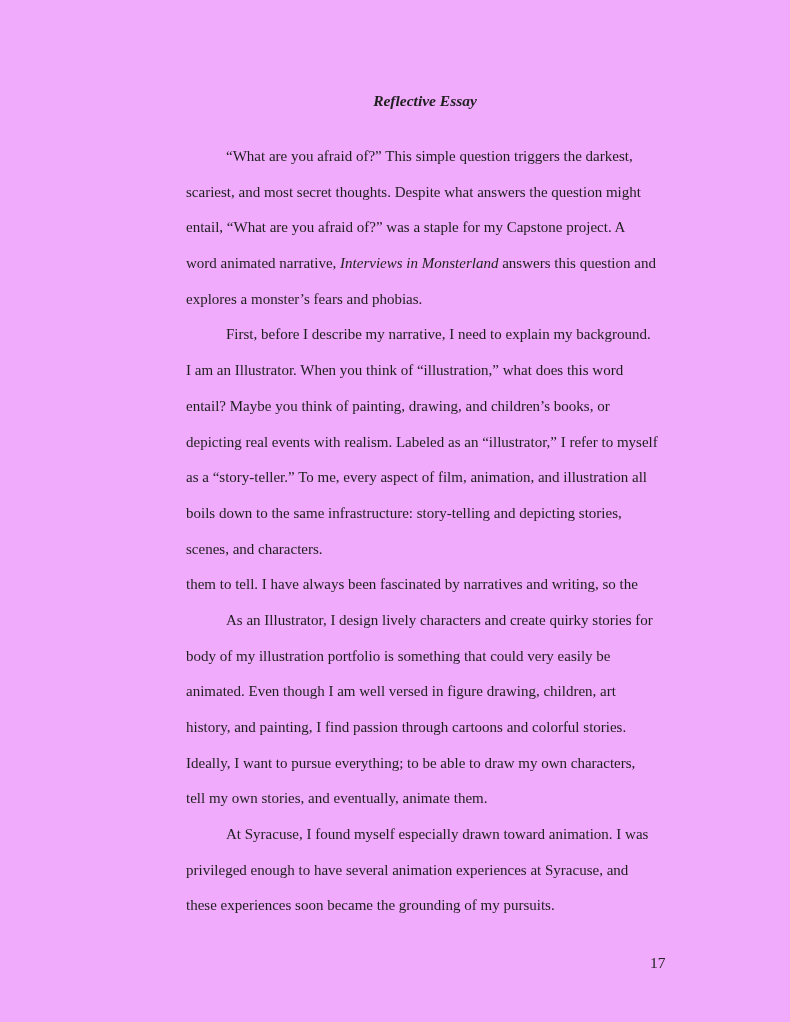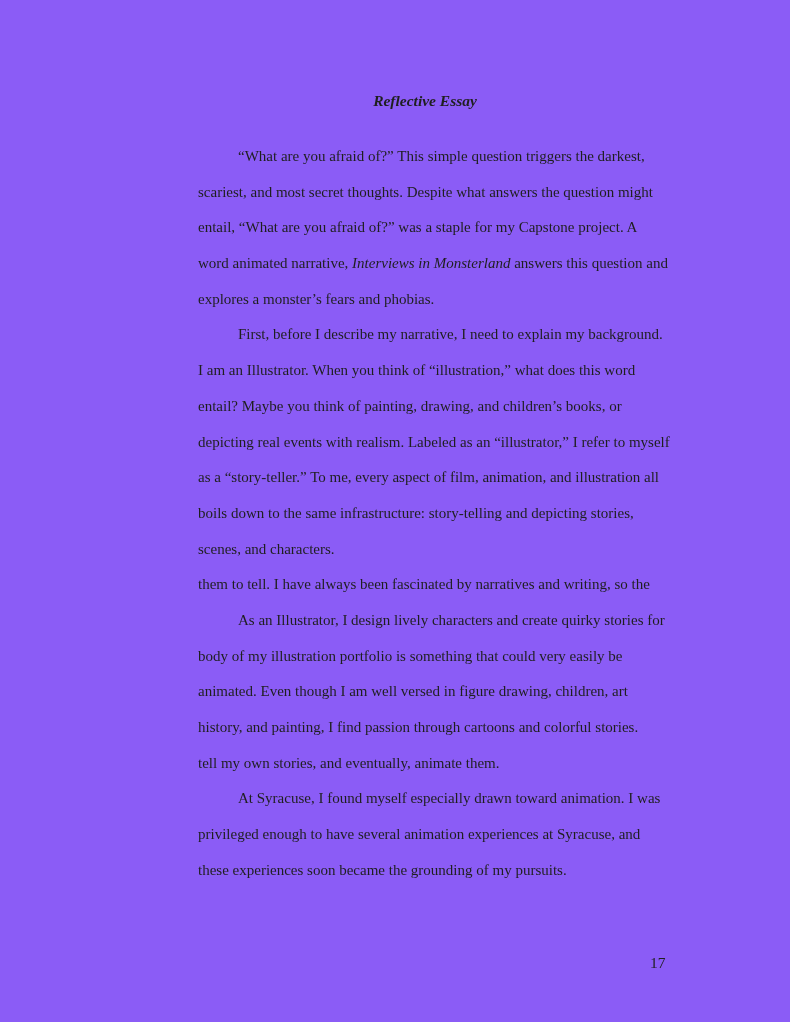--- a/index.html
+++ b/index.html
@@ -4,21 +4,21 @@
 <style>
   html, body {
     margin: 0;
     padding: 0;
     background: #ffffff;
   }
   .page {
     position: relative;
     width: 790px;
     height: 1022px;
-    background: #8b5cf6;
+    background: #f0abfc;
     overflow: hidden;
     font-family: "Liberation Serif", "DejaVu Serif", serif;
     color: #1f1f1f;
   }
   .essay-title {
     position: absolute;
     top: 90px;
     left: 186px;
     width: 478px;
     text-align: center;
@@ -27,21 +27,20 @@
     font-style: italic;
     line-height: 22px;
     white-space: nowrap;
   }
   .essay-body {
     position: absolute;
     top: 139px;
     left: 186px;
     width: 500px;
     font-size: 15px;
-    margin-left: 12px;
   }
   .essay-line {
     height: 35.7px;
     line-height: 35.7px;
     white-space: nowrap;
   }
   .essay-line.indent {
     padding-left: 40px;
   }
   .italic {
@@ -74,20 +73,21 @@
       <div class="essay-line"><span>entail? Maybe you think of painting, drawing, and children’s books, or</span></div>
       <div class="essay-line"><span>depicting real events with realism. Labeled as an “illustrator,” I refer to myself</span></div>
       <div class="essay-line"><span>as a “story-teller.” To me, every aspect of film, animation, and illustration all</span></div>
       <div class="essay-line"><span>boils down to the same infrastructure: story-telling and depicting stories,</span></div>
       <div class="essay-line"><span>scenes, and characters.</span></div>
       <div class="essay-line"><span>them to tell. I have always been fascinated by narratives and writing, so the</span></div>
       <div class="essay-line indent"><span>As an Illustrator, I design lively characters and create quirky stories for</span></div>
       <div class="essay-line"><span>body of my illustration portfolio is something that could very easily be</span></div>
       <div class="essay-line"><span>animated. Even though I am well versed in figure drawing, children, art</span></div>
       <div class="essay-line"><span>history, and painting, I find passion through cartoons and colorful stories.</span></div>
+      <div class="essay-line"><span>Ideally, I want to pursue everything; to be able to draw my own characters,</span></div>
       <div class="essay-line"><span>tell my own stories, and eventually, animate them.</span></div>
       <div class="essay-line indent"><span>At Syracuse, I found myself especially drawn toward animation. I was</span></div>
       <div class="essay-line"><span>privileged enough to have several animation experiences at Syracuse, and</span></div>
       <div class="essay-line"><span>these experiences soon became the grounding of my pursuits.</span></div>
     </div>
 
   <div class="page-number">17</div>
 </div>
 
 </body></html>

